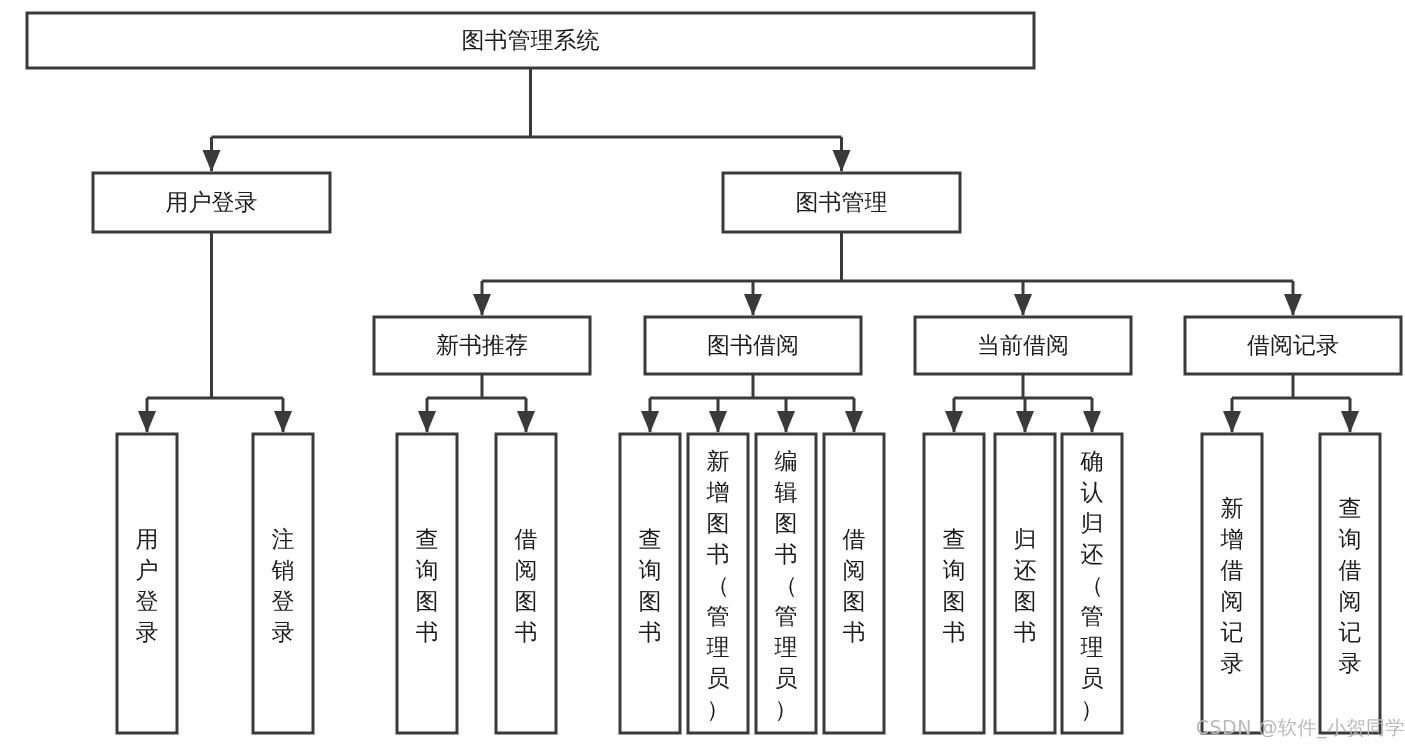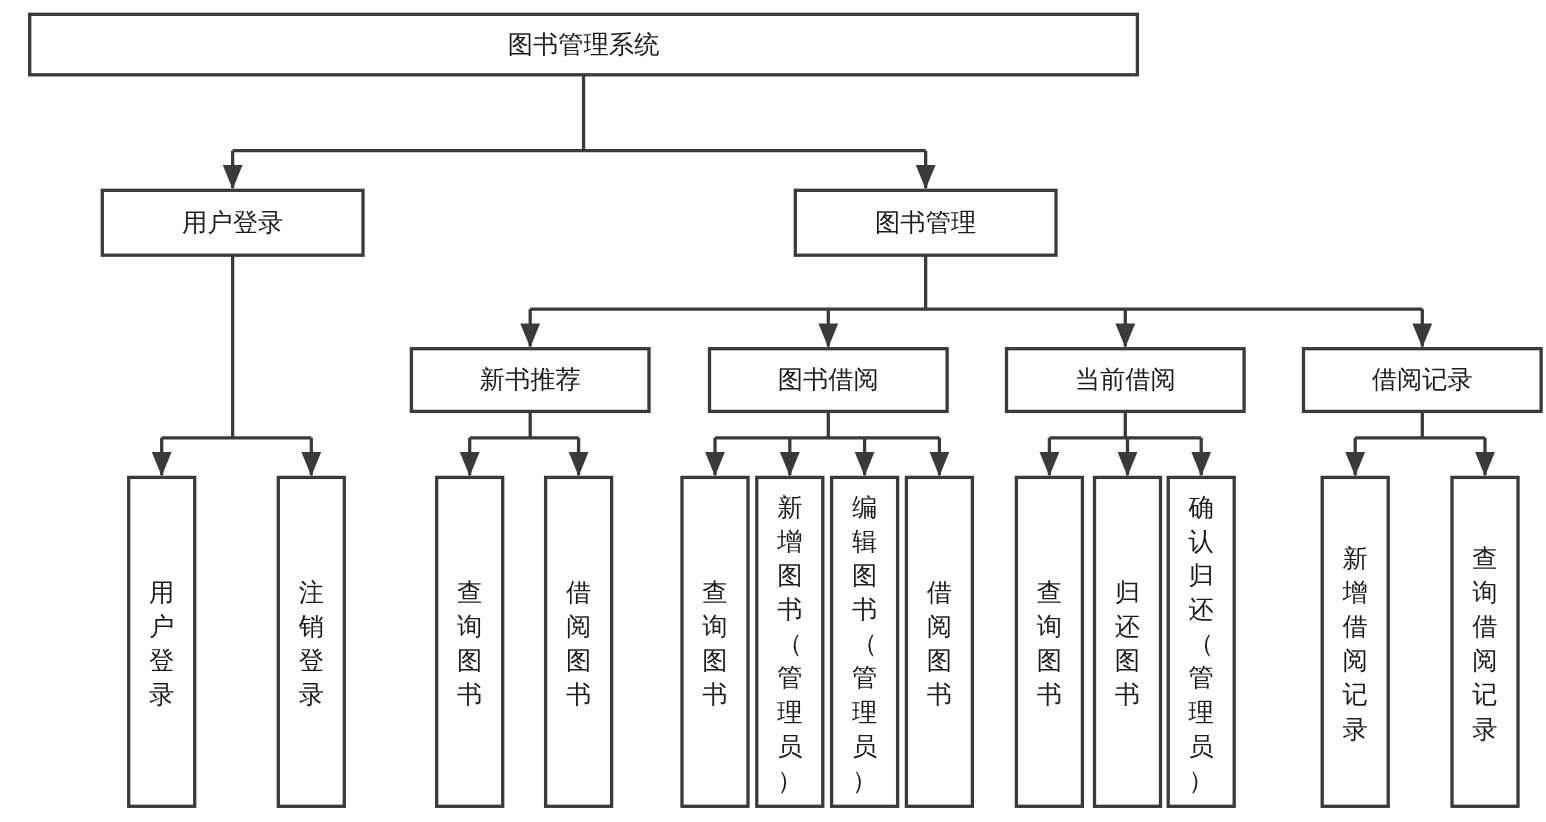--- a/index.html
+++ b/index.html
@@ -199,13 +199,14 @@
         <g>
           <rect x="1190" y="434" width="60" height="299" class="box-rect"></rect>
           <text x="1220" y="515.5" class="leaf-label"><tspan x="1220" dy="0">新</tspan><tspan x="1220" dy="31">增</tspan><tspan x="1220" dy="31">借</tspan><tspan x="1220" dy="31">阅</tspan><tspan x="1220" dy="31">记</tspan><tspan x="1220" dy="31">录</tspan></text>
         </g>
         <g>
           <rect x="1308" y="434" width="60" height="299" class="box-rect"></rect>
           <text x="1338" y="515.5" class="leaf-label"><tspan x="1338" dy="0">查</tspan><tspan x="1338" dy="31">询</tspan><tspan x="1338" dy="31">借</tspan><tspan x="1338" dy="31">阅</tspan><tspan x="1338" dy="31">记</tspan><tspan x="1338" dy="31">录</tspan></text>
         </g>
       </g>
   </svg>
+  <div class="watermark">CSDN @软件_小贺同学</div>
 </div>
 
 </body></html>

